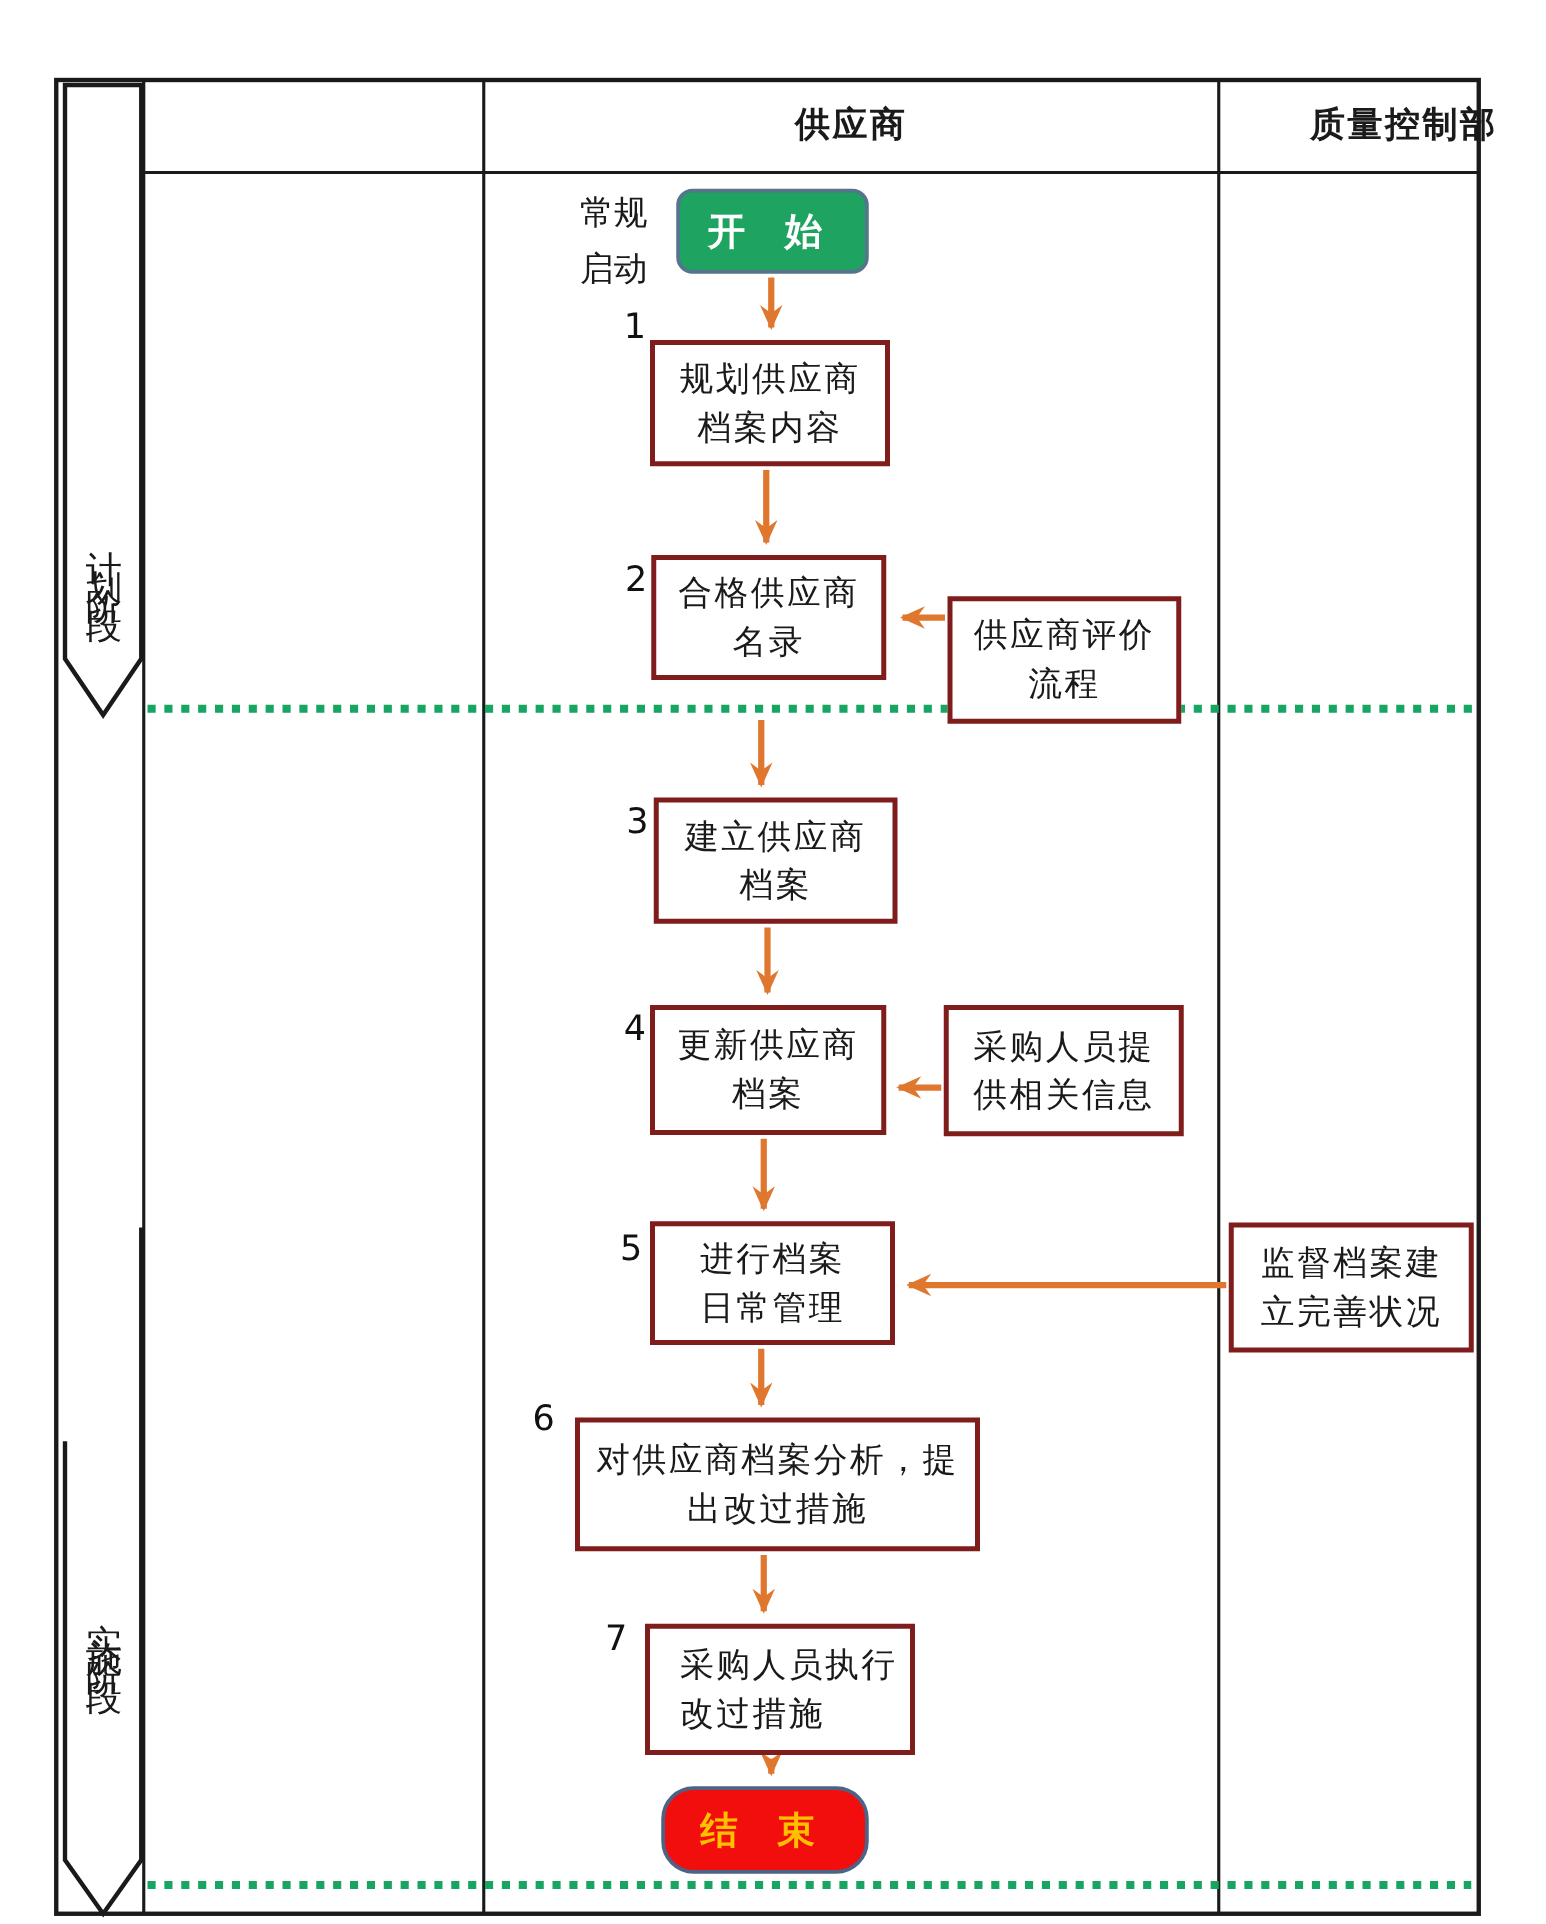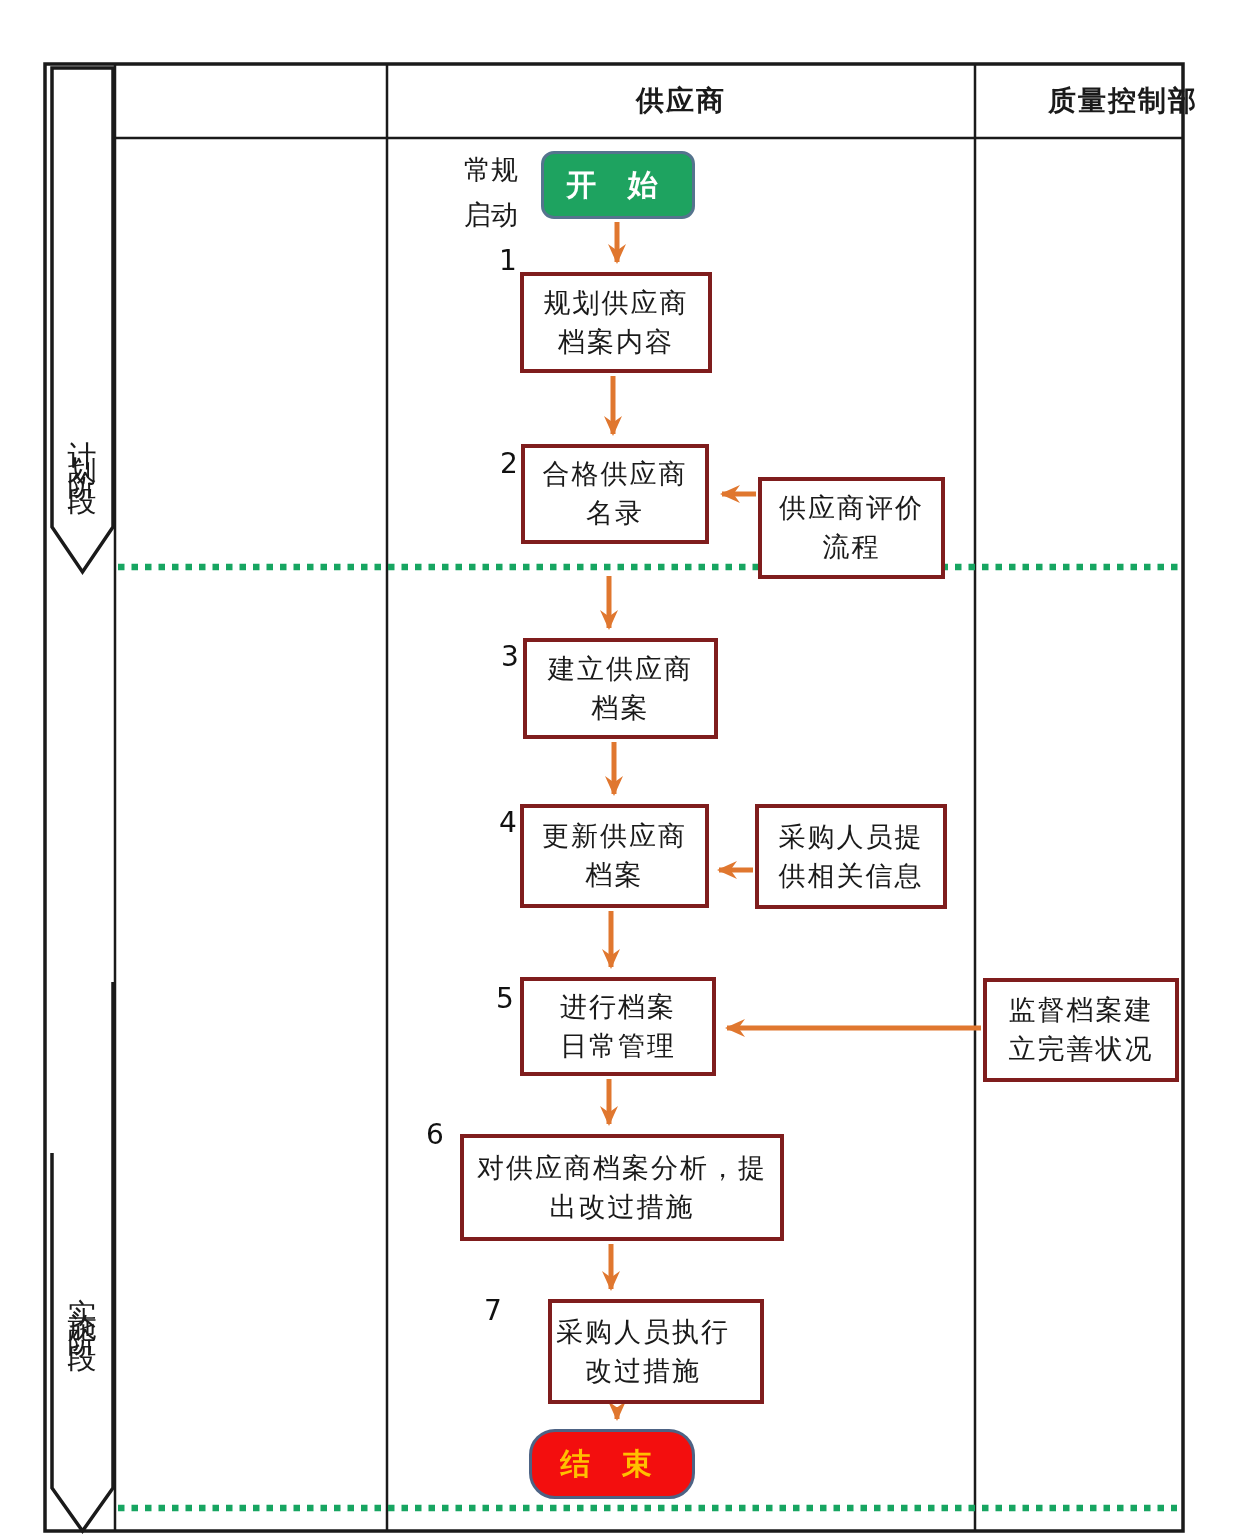--- a/index.html
+++ b/index.html
@@ -11,21 +11,21 @@
               letter-spacing:2px;line-height:34px;}
   .phase-label{position:absolute;writing-mode:vertical-rl;text-orientation:upright;
                font-size:29px;letter-spacing:15px;display:flex;align-items:center;
                justify-content:center;text-align:center;}
   .note{position:absolute;font-size:27px;line-height:45px;text-align:center;white-space:pre-line;}
   .step-num{position:absolute;font-family:"DejaVu Sans","Liberation Sans",sans-serif;
             font-size:28px;color:#111;}
   .box{position:absolute;box-sizing:border-box;border:4px solid #7f1d1d;background:#fff;
        display:flex;align-items:center;justify-content:center;text-align:center;
        font-size:27px;line-height:39px;white-space:pre-line;letter-spacing:2px;}
-  .box.align-left{justify-content:flex-start;text-align:center;padding-left:4px;margin-left:32px;}
+  .box.align-left{justify-content:flex-start;text-align:left;padding-left:24px;}
   .terminal{position:absolute;box-sizing:border-box;display:flex;align-items:center;
             justify-content:center;font-size:30px;font-weight:bold;letter-spacing:12px;
             white-space:pre;border:3px solid #55748e;}
   .terminal.start{background:#1ea360;color:#ffffff;border-radius:13px;}
   .terminal.end{background:#f30e0e;color:#ffc000;border-radius:26px;border-color:#4d6385;}
 </style>
 </head>
 <body>
 
 <div id="stage">

